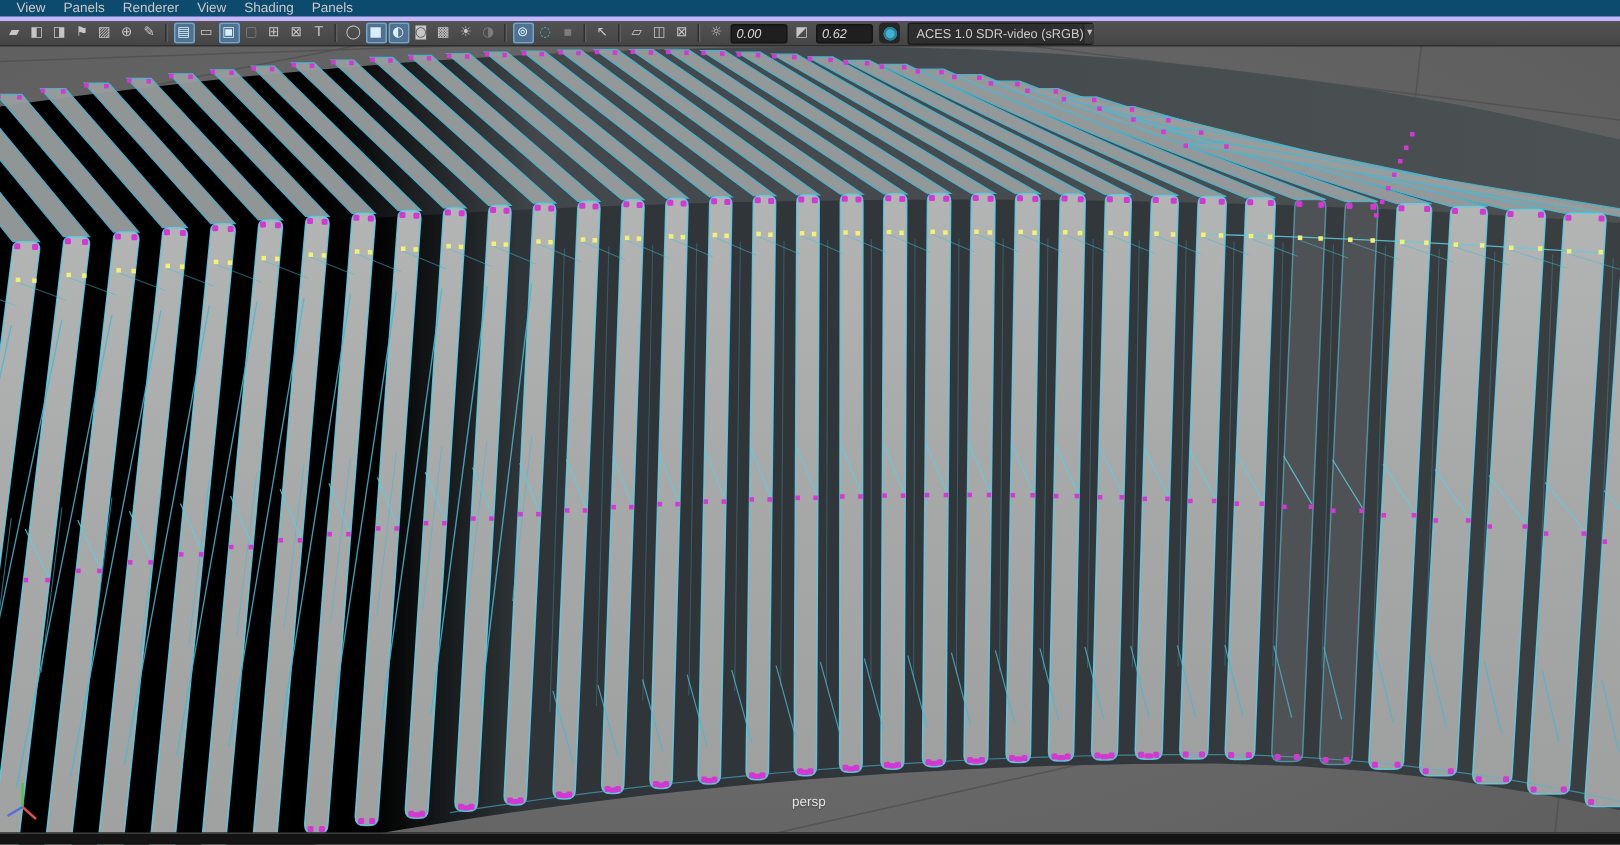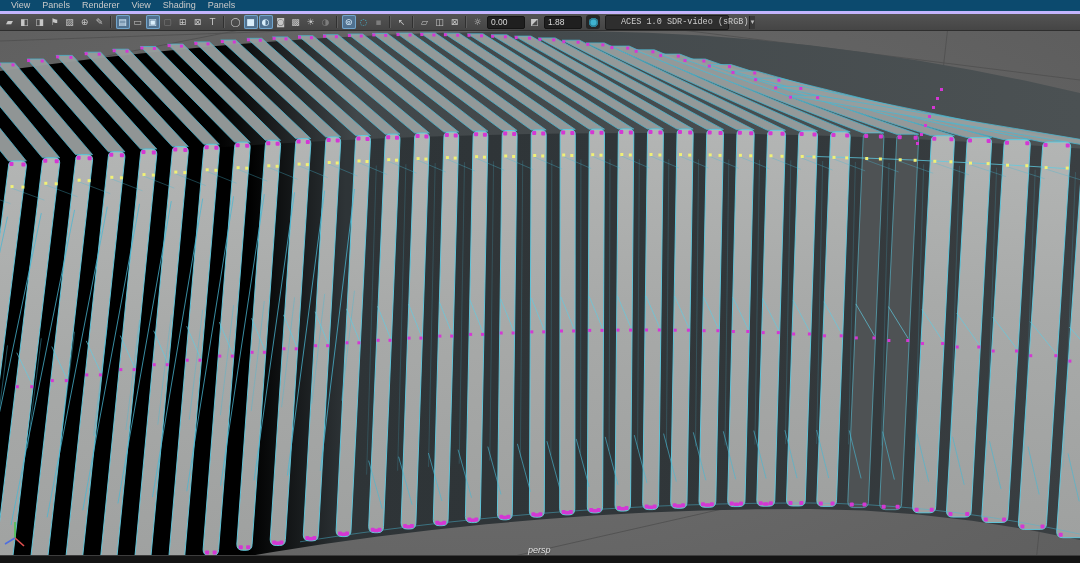--- a/index.html
+++ b/index.html
@@ -13,35 +13,35 @@
   .toolbar{height:16px;background:linear-gradient(#535353,#454545);
            display:flex;align-items:center;padding:0 2px;border-bottom:1px solid #2e2e2e;}
   .ticon{width:14px;height:14px;margin:0 0.5px;display:flex;align-items:center;justify-content:center;
          font-family:"DejaVu Sans",sans-serif;font-size:9px;line-height:14px;color:#c6c6c6;
          border-radius:2px;cursor:default;}
   .ticon.active{background:#50718f;color:#d9eefb;box-shadow:inset 0 0 0 1px #71a5cc;}
   .ticon.dim{color:#7d7d7d;}
   .ticon.teal{color:#45b7d3;}
   .tsep{width:0;height:12px;border-left:1px solid #303030;border-right:1px solid #5e5e5e;margin:0 3px;}
   .tfield{width:30px;height:11px;background:#1f1f1f;border:1px solid #141414;border-radius:2px;
-          color:#d9d9d9;font-size:8.5px;line-height:11px;padding:0 3px;margin:16px 2px;}
+          color:#d9d9d9;font-size:8.5px;line-height:11px;padding:0 3px;margin:16px 2px;font-style:italic;}
   .tdrop{width:122px;height:13px;background:#2e2e2e;border:1px solid #1c1c1c;border-radius:2px;
          display:flex;align-items:center;justify-content:space-between;margin-left:3px;}
-  .tdrop .lbl{color:#cccccc;font-size:8.5px;padding-left:15px;white-space:nowrap;font-family:Liberation Mono, monospace;}
+  .tdrop .lbl{color:#cccccc;font-size:8.5px;padding-left:5px;white-space:nowrap;}
   .tdrop .arr{width:14px;height:100%;display:flex;align-items:center;justify-content:center;
               color:#bdbdbd;font-size:6px;background:#3a3a3a;border-left:1px solid #252525;}
   .cmbtn{width:14px;height:14px;border-radius:3px;background:#262626;display:flex;align-items:center;
          justify-content:center;margin:0 2px;}
   .cmbtn .dot{width:9px;height:9px;border-radius:50%;background:#3fb3cf;
               box-shadow:inset 0 0 0 1.5px #2a7f95;}
   
   #viewport{position:absolute;inset:0;z-index:1;}
   #vp-svg{display:block;}
-  .persp-label{position:absolute;left:50%;transform:translateX(-53%);bottom:8px;z-index:5;
-               font-size:9px;color:#e3e3e3;text-shadow:0 1px 1px rgba(0,0,0,.45);font-style:italic;}
+  .persp-label{position:absolute;left:50%;transform:translateX(-53%);bottom:24px;z-index:5;
+               font-size:9px;color:#e3e3e3;text-shadow:0 1px 1px rgba(0,0,0,.45);}
   
   .footer{position:absolute;left:0;right:0;bottom:0;height:7px;background:#141414;
           border-top:1px solid #3d3d3d;z-index:10;}
 </style>
 </head>
 <body>
 
 <div class="header">
   <div class="menubar">
     <span>View</span>
@@ -82,21 +82,21 @@
       <div class="tsep"></div>
       <div class="ticon">↖</div>
       <div class="tsep"></div>
       <div class="ticon">▱</div>
       <div class="ticon">◫</div>
       <div class="ticon">⊠</div>
       <div class="tsep"></div>
       <div class="ticon">☼</div>
       <div class="tfield">0.00</div>
       <div class="ticon">◩</div>
-      <div class="tfield">1.88</div>
+      <div class="tfield">0.62</div>
       <div class="cmbtn">
         <div class="dot"></div>
       </div>
       <div class="tdrop">
         <span class="lbl">ACES 1.0 SDR-video (sRGB)</span>
         <span class="arr">▼</span>
       </div>
     </div>
 </div>
 

